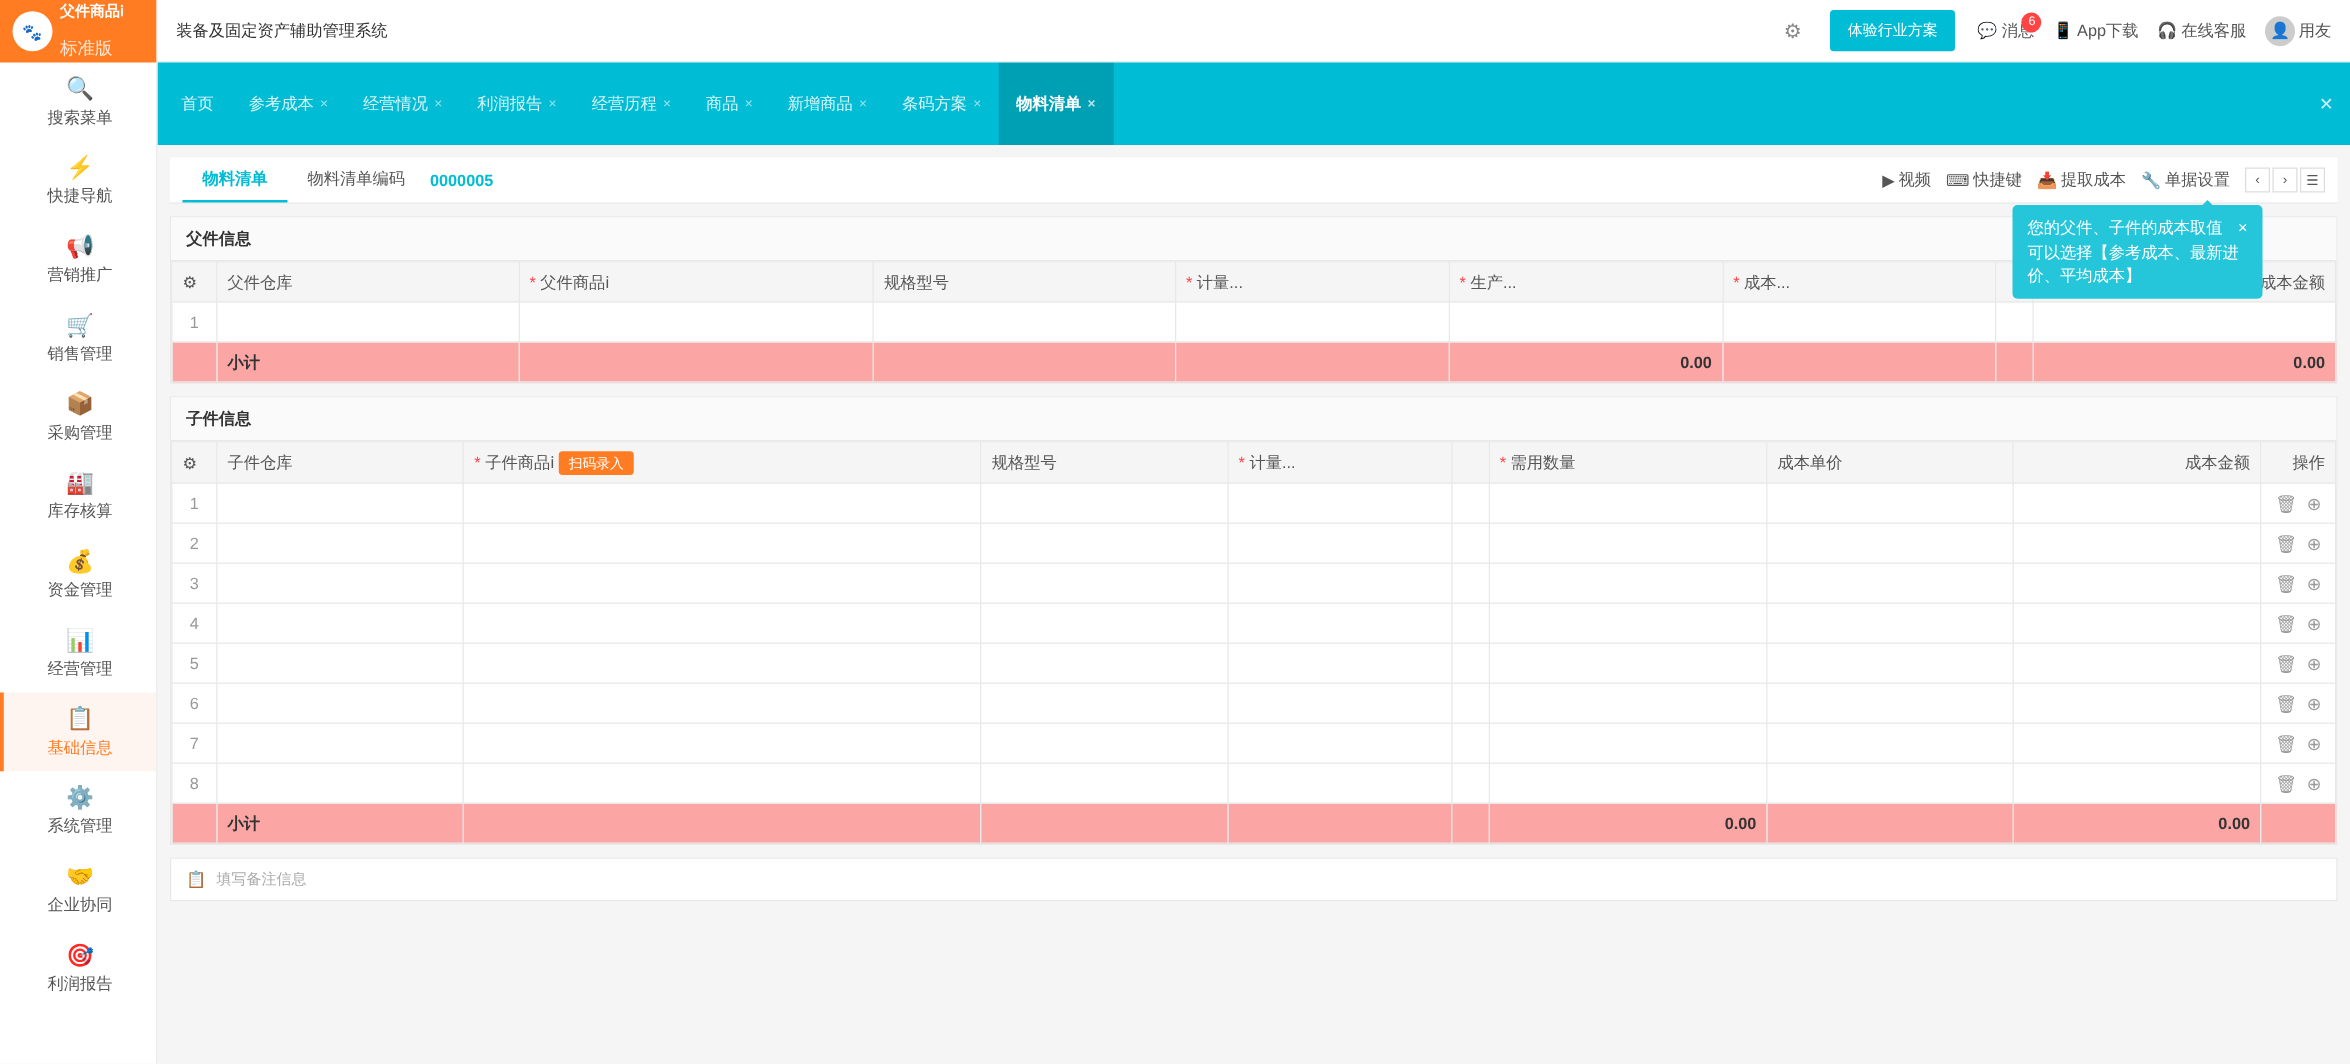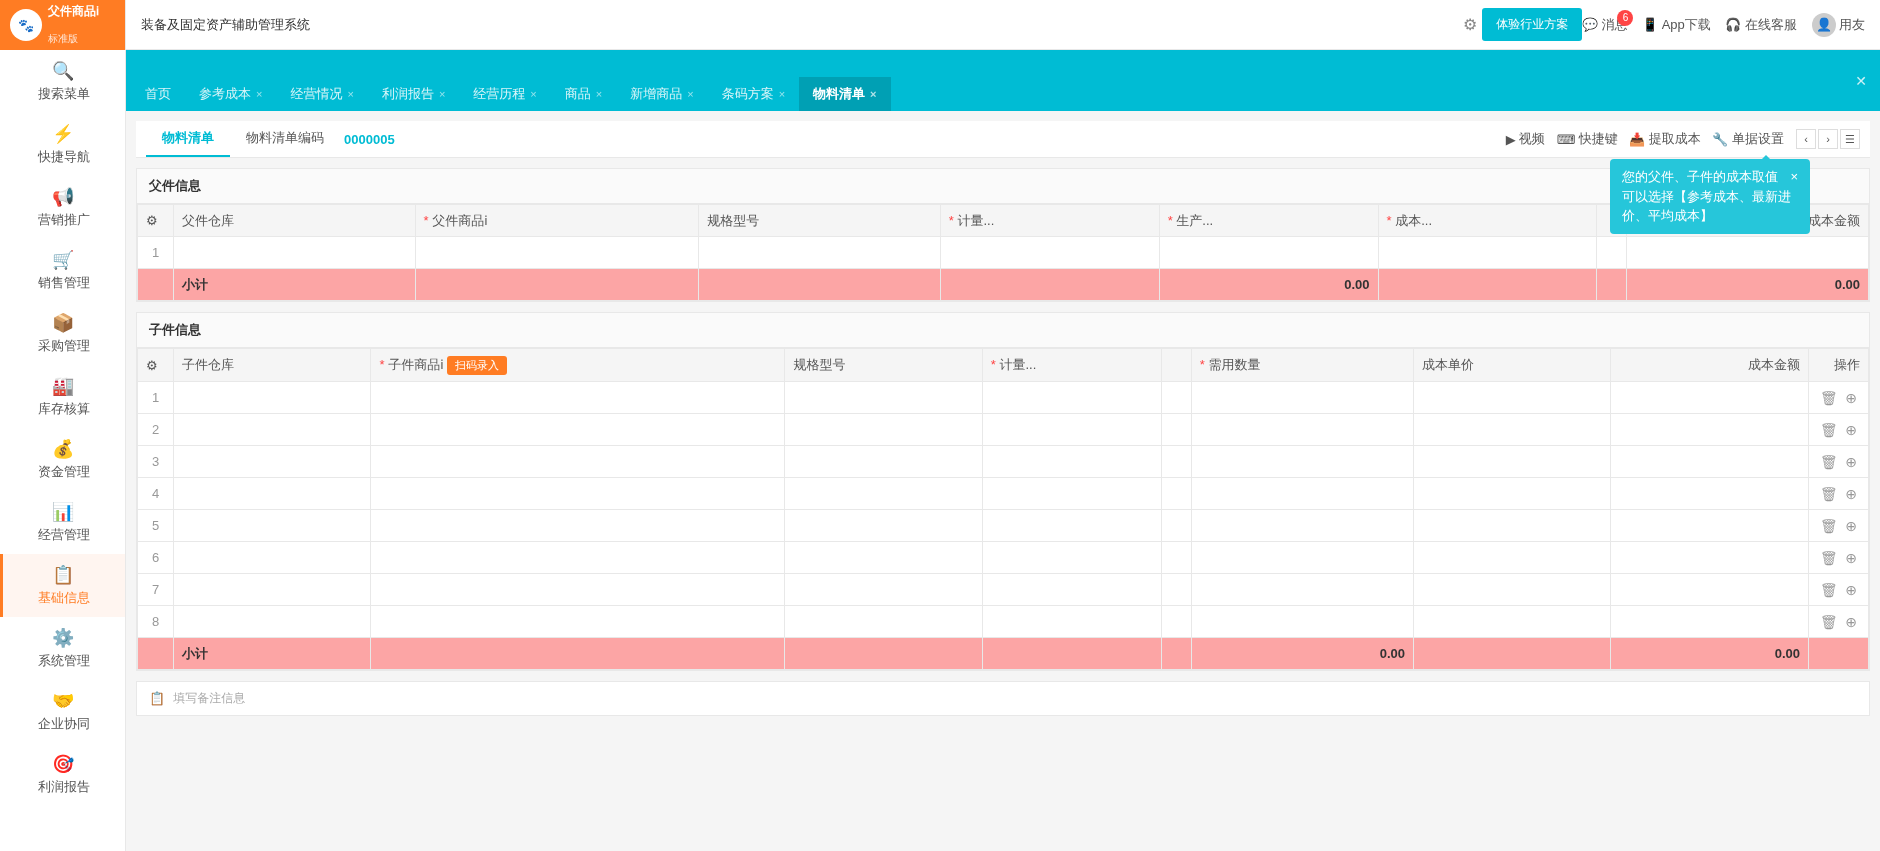--- a/index.html
+++ b/index.html
@@ -3,41 +3,41 @@
   <meta charset="utf-8">
   <style>
     * { box-sizing: border-box; margin: 0; padding: 0; font-family: 'Microsoft YaHei', Arial, sans-serif; font-size: 13px; }
     body { display: flex; height: 851px; overflow: hidden; background: #f5f5f5; }
 
     
     .sidebar { width: 126px; background: #fff; display: flex; flex-direction: column; border-right: 1px solid #e8e8e8; flex-shrink: 0; }
     .sidebar-logo { background: #ff7c23; color: #fff; padding: 8px 10px; display: flex; align-items: center; gap: 6px; height: 50px; }
     .sidebar-logo-icon { width: 32px; height: 32px; background: #fff; border-radius: 50%; display: flex; align-items: center; justify-content: center; }
     .sidebar-logo-text { font-size: 12px; font-weight: bold; line-height: 1.3; }
-    .sidebar-logo-sub { font-size: 10px; color: rgba(255,255,255,0.8); margin-top: 12px; }
+    .sidebar-logo-sub { font-size: 14px; color: rgba(255,255,255,0.8); margin-top: 12px; }
     .sidebar-item { display: flex; flex-direction: column; align-items: center; padding: 10px 5px; cursor: pointer; color: #555; gap: 3px; font-size: 12px; border-left: 3px solid transparent; }
     .sidebar-item.active { background: #fff5f0; color: #ff7c23; border-left: 3px solid #ff7c23; }
     .sidebar-icon { font-size: 18px; }
 
     
     .main { flex: 1; display: flex; flex-direction: column; overflow: hidden; }
 
     
-    .topbar { height: 50px; background: #fff; display: flex; align-items: center; padding: 0 15px; gap: 0; border-bottom: 1px solid #e8e8e8; }
+    .topbar { height: 50px; background: #fff; display: flex; align-items: center; padding: 0 15px; gap: 18px; border-bottom: 1px solid #e8e8e8; }
     .topbar-title { color: #333; font-size: 13px; flex: 1; }
     .topbar-gear { color: #888; cursor: pointer; font-size: 16px; margin-right: 5px; }
     .topbar-btn { background: #00bcd4; color: #fff; border: none; padding: 8px 14px; border-radius: 3px; cursor: pointer; font-size: 12px; }
     .topbar-right { display: flex; align-items: center; gap: 15px; margin-left: auto; }
     .topbar-right-item { display: flex; align-items: center; gap: 3px; color: #555; cursor: pointer; font-size: 12px; position: relative; }
     .badge { background: #f44; color: #fff; border-radius: 50%; width: 16px; height: 16px; font-size: 10px; display: flex; align-items: center; justify-content: center; position: absolute; top: -6px; right: -6px; }
     .avatar { width: 24px; height: 24px; border-radius: 50%; background: #ccc; display: flex; align-items: center; justify-content: center; }
 
     
     .nav-tabs { background: #00bcd4; display: flex; align-items: center; padding: 0 5px; overflow-x: auto; flex-shrink: 0; }
-    .nav-tab { padding: 8px 14px; color: rgba(255,255,255,0.85); cursor: pointer; font-size: 13px; white-space: nowrap; display: flex; align-items: center; gap: 5px; margin-top: 27px; }
+    .nav-tab { padding: 24px 14px; color: rgba(255,255,255,0.85); cursor: pointer; font-size: 13px; white-space: nowrap; display: flex; align-items: center; gap: 5px; }
     .nav-tab.active { background: rgba(0,0,0,0.15); color: #fff; font-weight: bold; }
     .nav-tab-close { font-size: 11px; opacity: 0.7; }
     .nav-close-all { margin-left: auto; color: rgba(255,255,255,0.8); cursor: pointer; padding: 0 8px; font-size: 14px; }
 
     
     .content { flex: 1; overflow-y: auto; background: #f5f5f5; padding: 10px; }
 
     
     .sub-tabs { display: flex; align-items: center; background: #fff; border-bottom: 1px solid #e8e8e8; padding: 0 10px; margin-bottom: 10px; }
     .sub-tab { padding: 8px 16px; cursor: pointer; font-size: 13px; color: #555; border-bottom: 2px solid transparent; }

